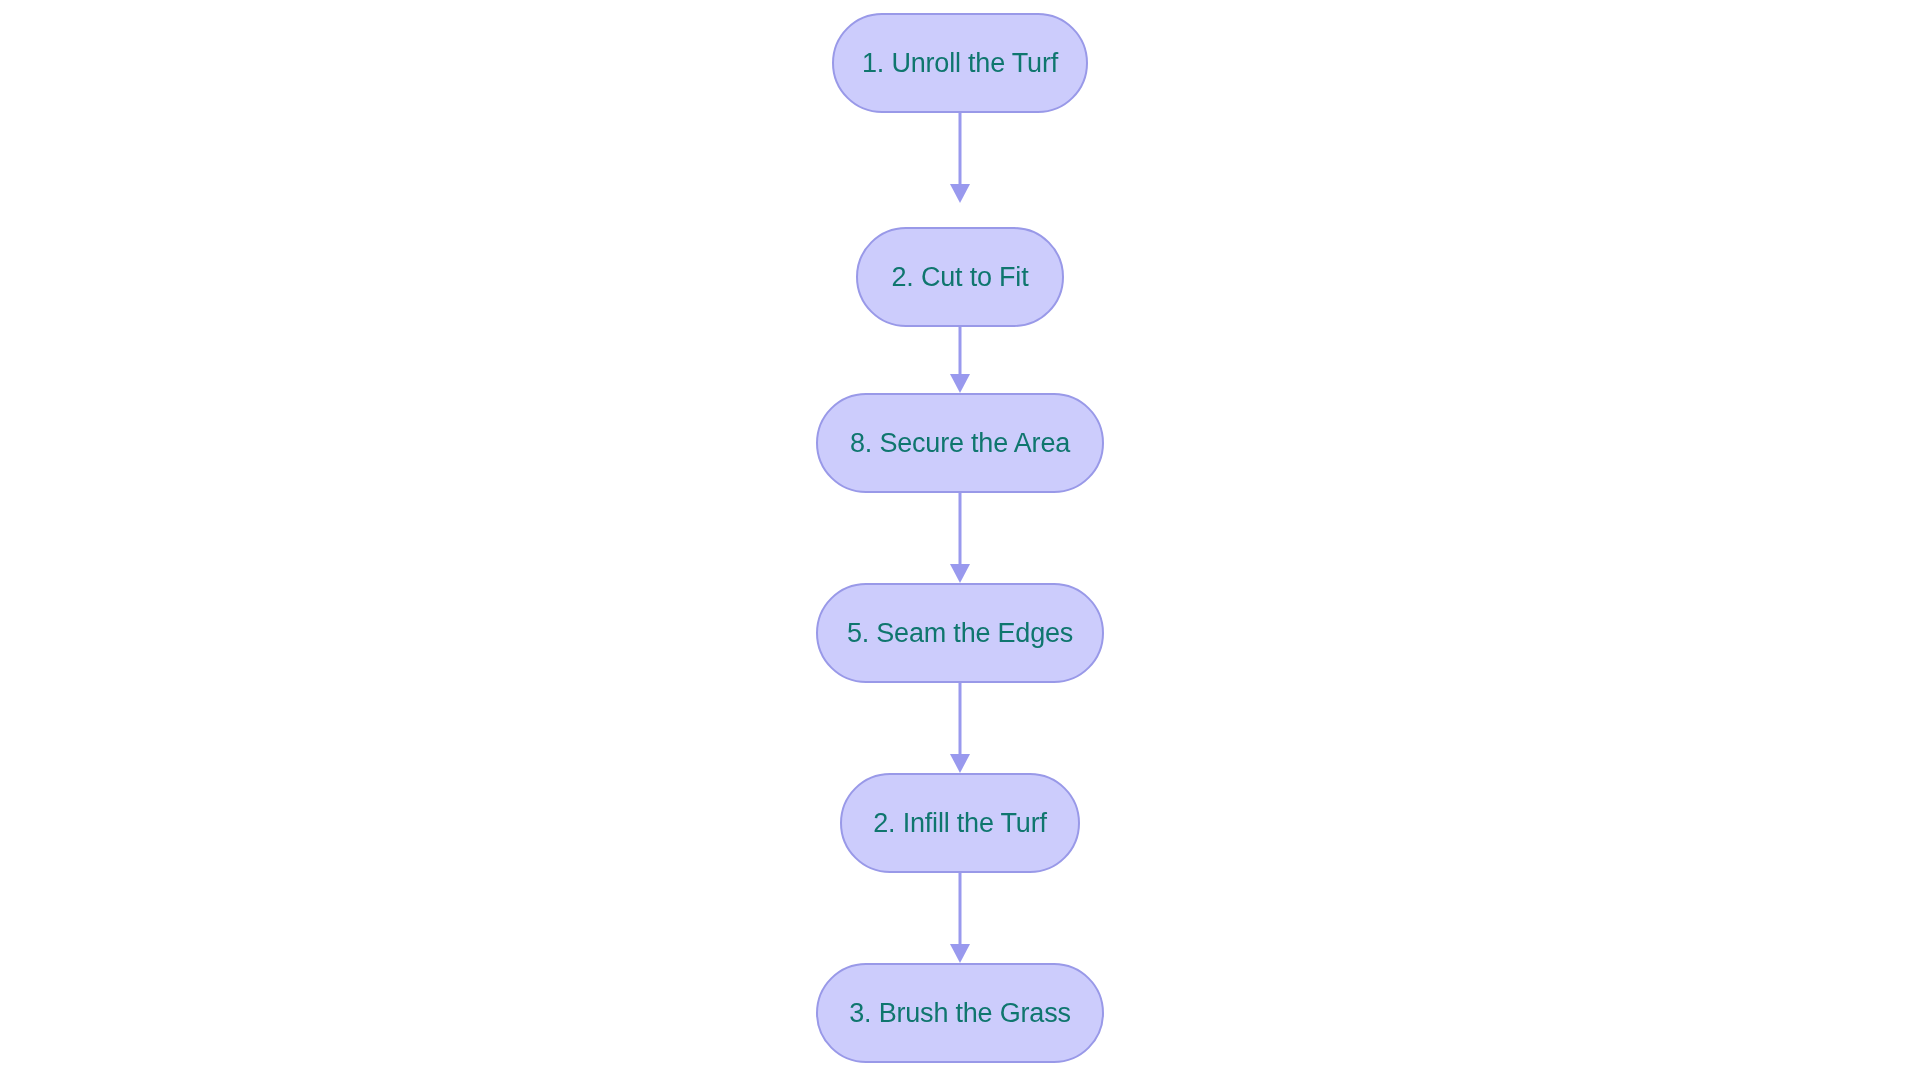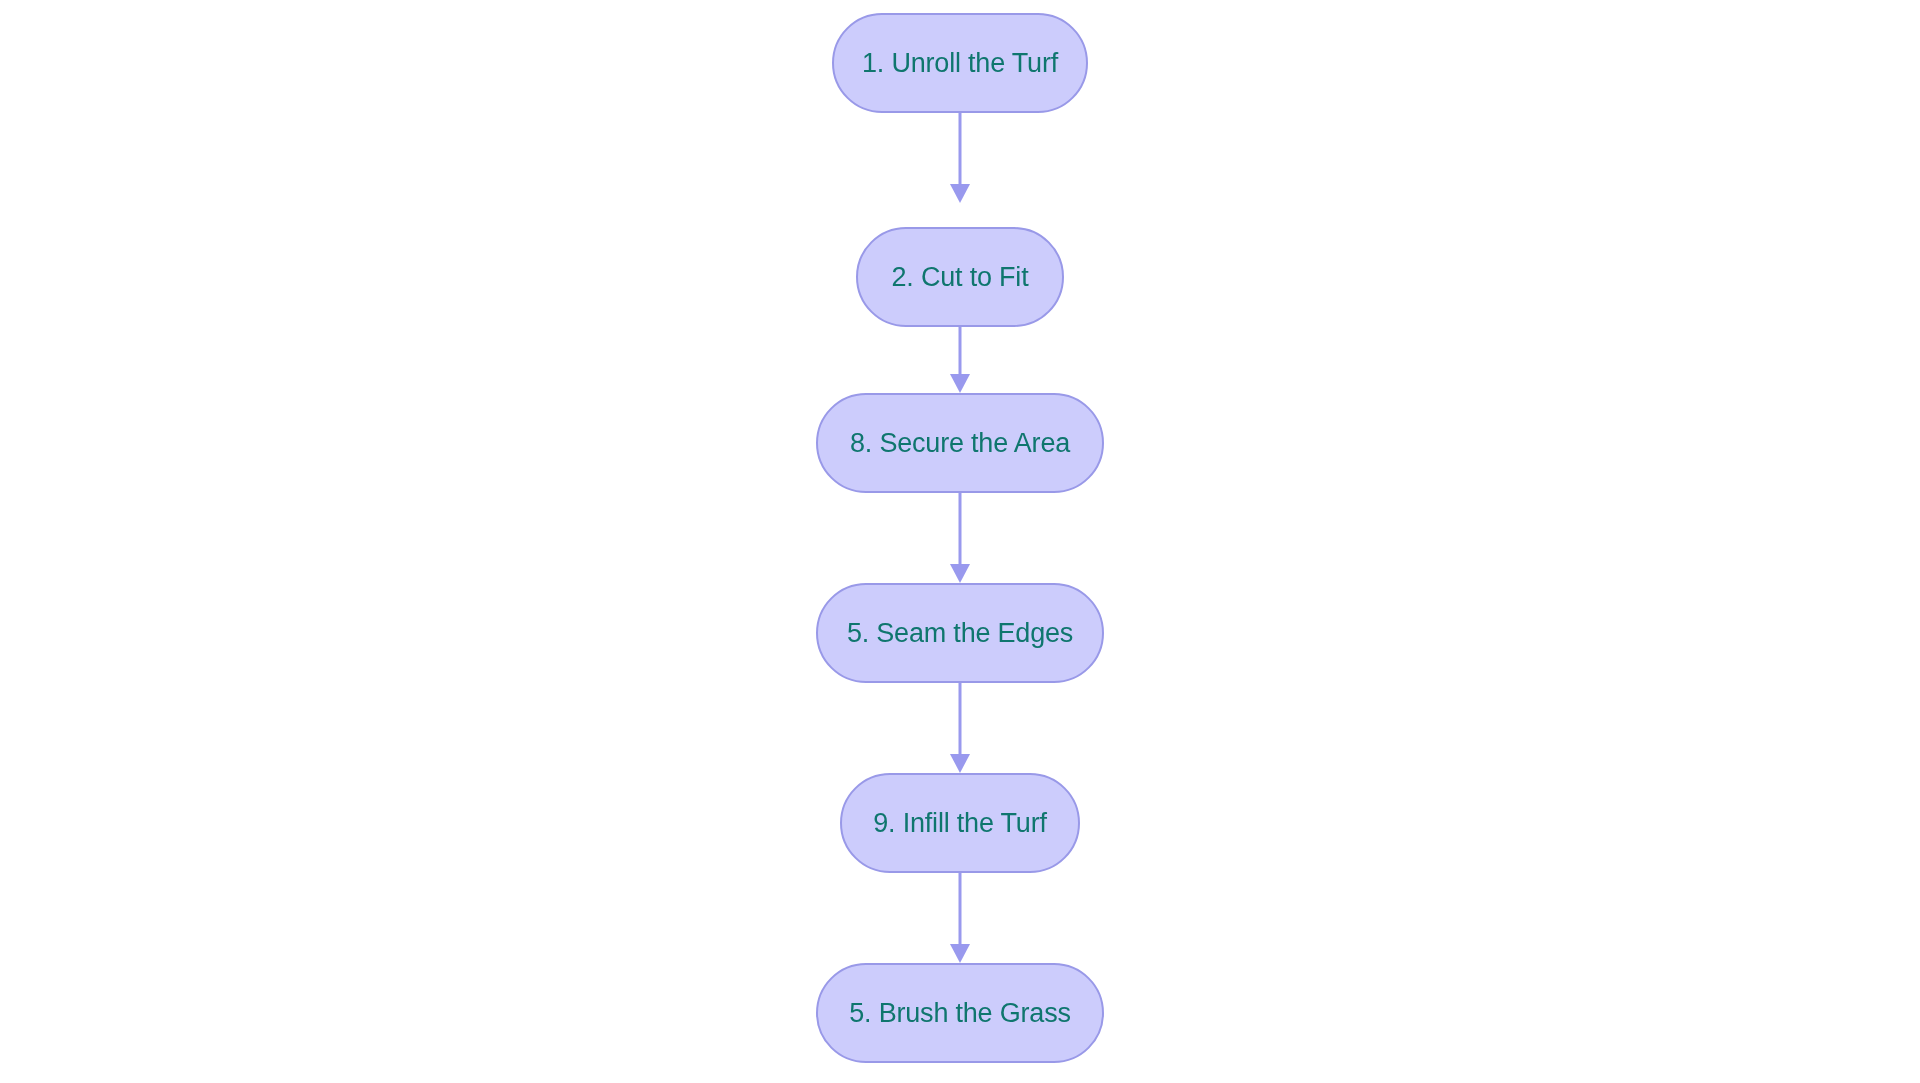--- a/index.html
+++ b/index.html
@@ -129,25 +129,25 @@
   <div class="node node-w-lg n4">
     <span class="node-label">5. Seam the Edges</span>
   </div>
 
   <div class="edge e4">
     <div class="edge-line"></div>
     <div class="edge-arrowhead"></div>
   </div>
 
   <div class="node node-w-sm n5">
-    <span class="node-label">9. Infill the Turf</span>
+    <span class="node-label">2. Infill the Turf</span>
   </div>
 
   <div class="edge e5">
     <div class="edge-line"></div>
     <div class="edge-arrowhead"></div>
   </div>
 
   <div class="node node-w-lg n6">
-    <span class="node-label">5. Brush the Grass</span>
+    <span class="node-label">3. Brush the Grass</span>
   </div>
 
 </div>
 
 </body></html>

